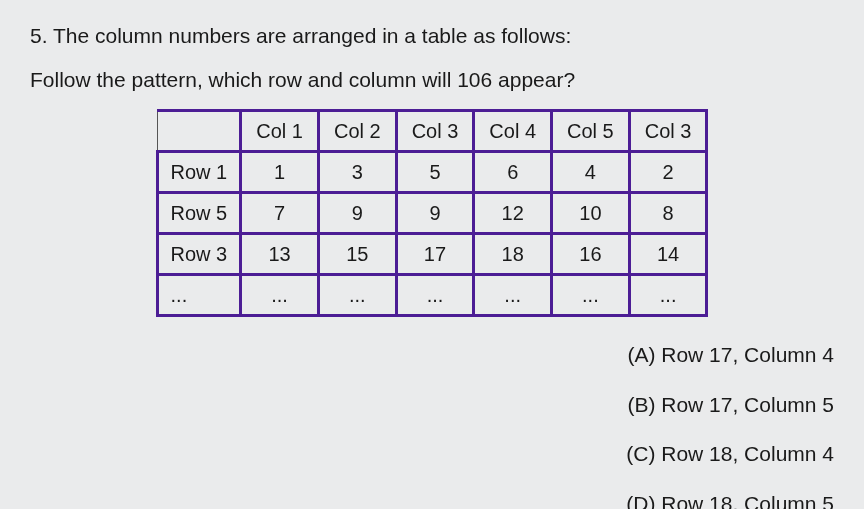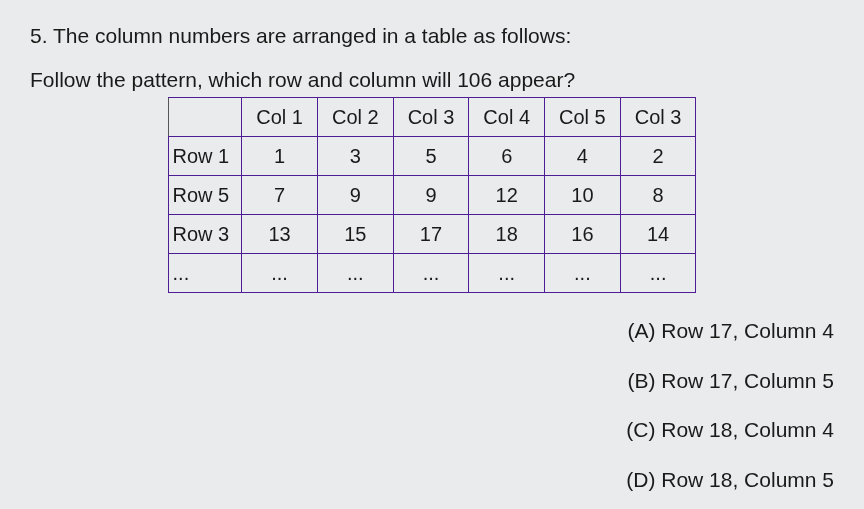--- a/index.html
+++ b/index.html
@@ -14,38 +14,38 @@
       font-family: Arial, Helvetica, sans-serif;
       font-size: 21px;
       color: #1a1a1a;
       padding: 20px 30px;
       line-height: 1.5;
     }
     .question-line {
       margin-bottom: 12px;
     }
     .follow-line {
-      margin-bottom: 2px;
+      margin-bottom: 14px;
     }
     table {
       border-collapse: collapse;
       margin: 0 auto 22px auto;
       background: #eaebec;
     }
     td, th {
-      border: 1px solid #4c1d95;
+      border: 3px solid #4c1d95;
       padding: 4px 14px;
       text-align: center;
       font-weight: normal;
       font-size: 20px;
       min-width: 70px;
     }
     .row-header {
       text-align: left;
-      padding-left: 4px;
+      padding-left: 12px;
       padding-right: 12px;
     }
     .corner {
       border-left: 1px solid #555;
     }
     .options {
       margin-top: 16px;
       text-align: right;
     }
     .opt {

